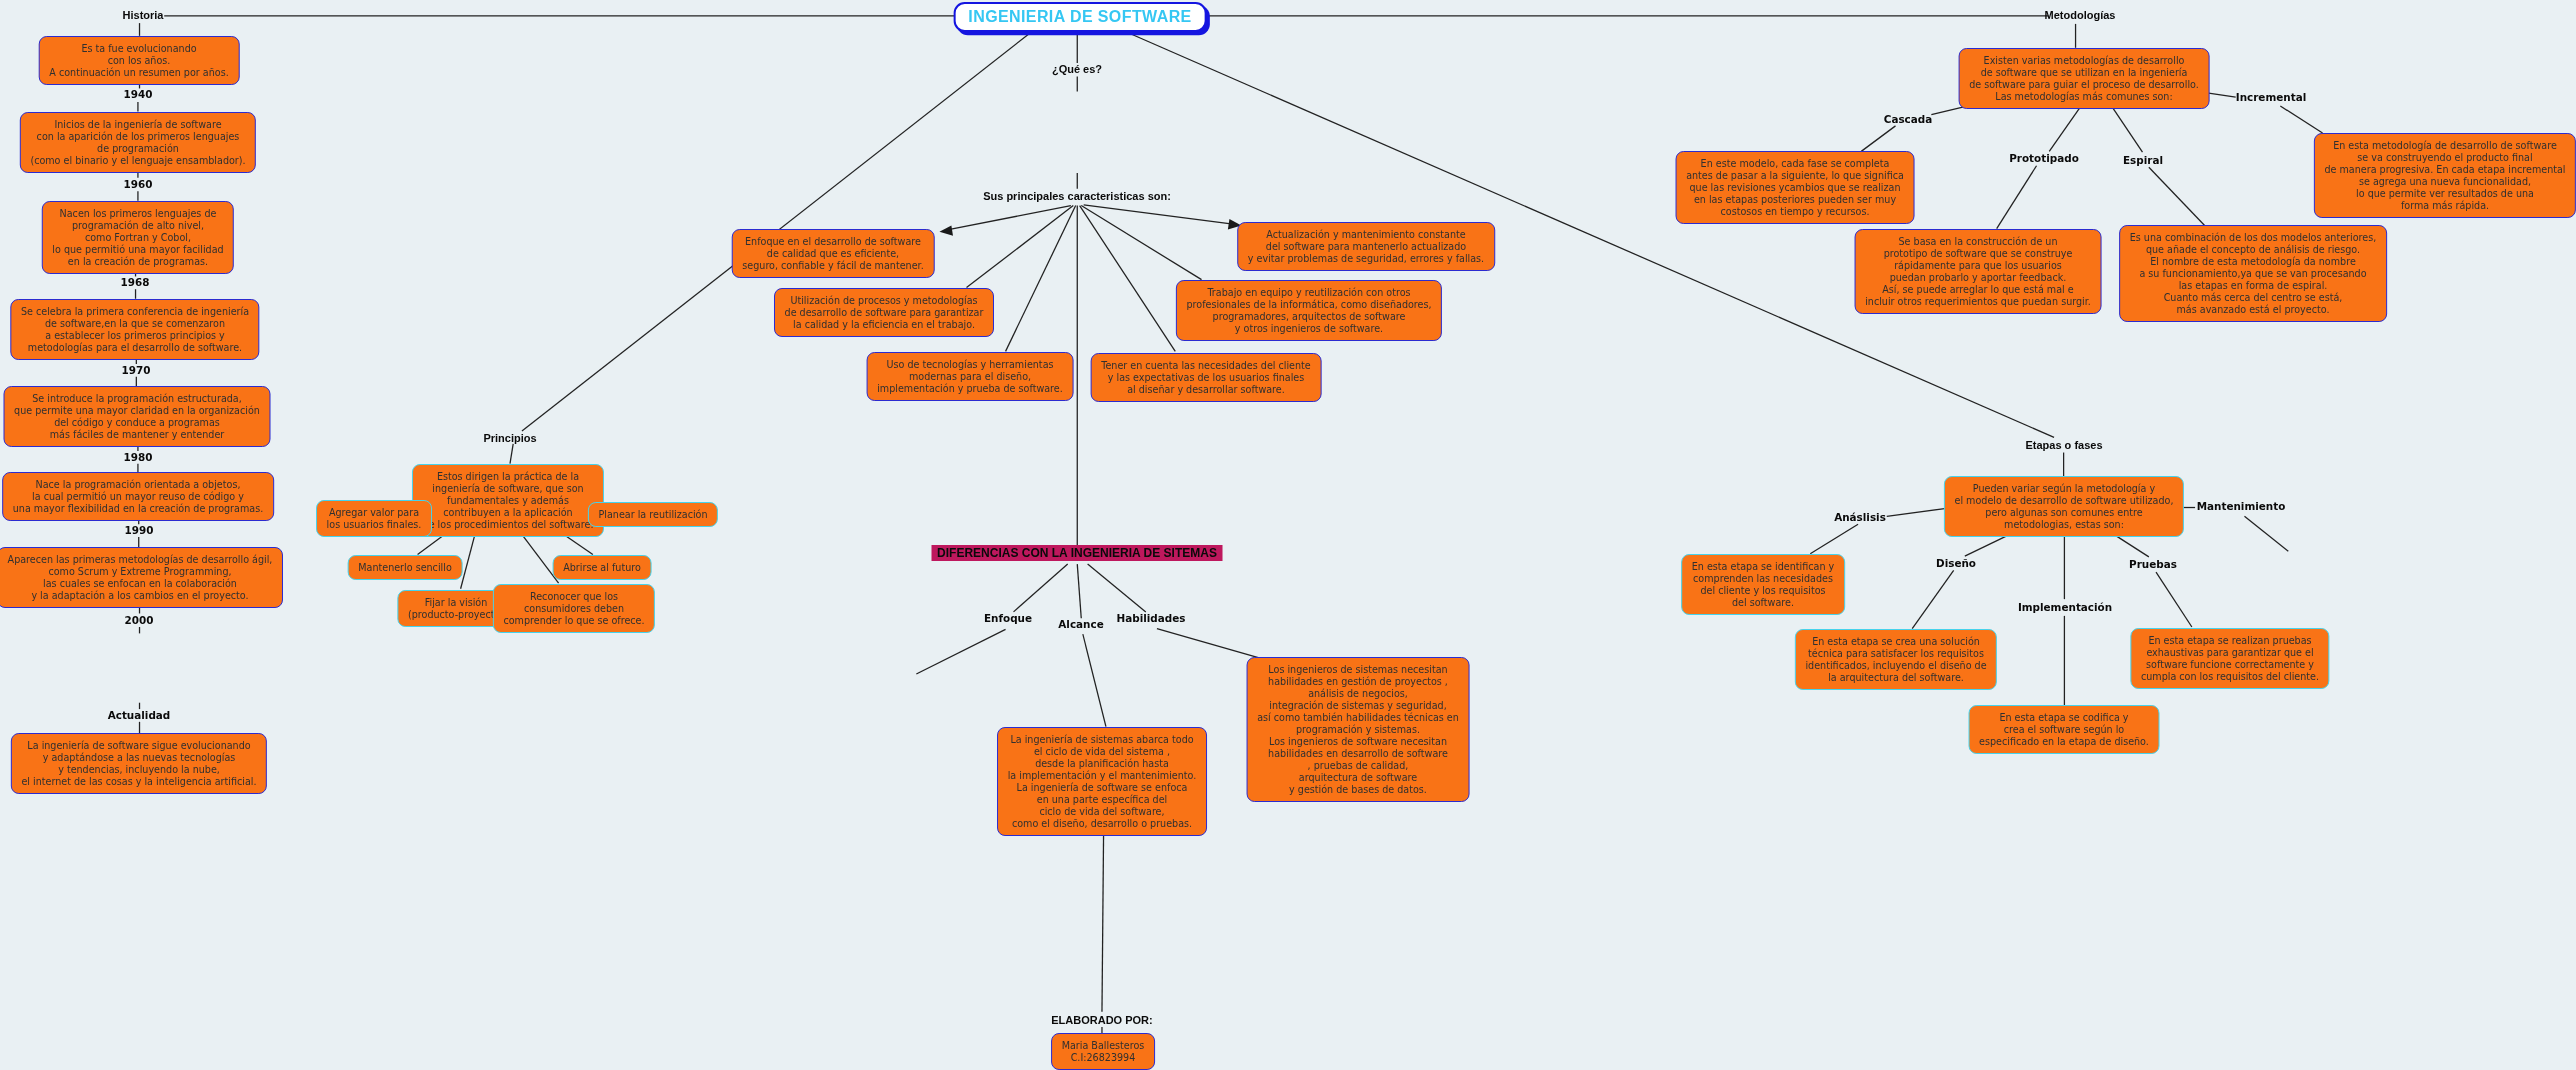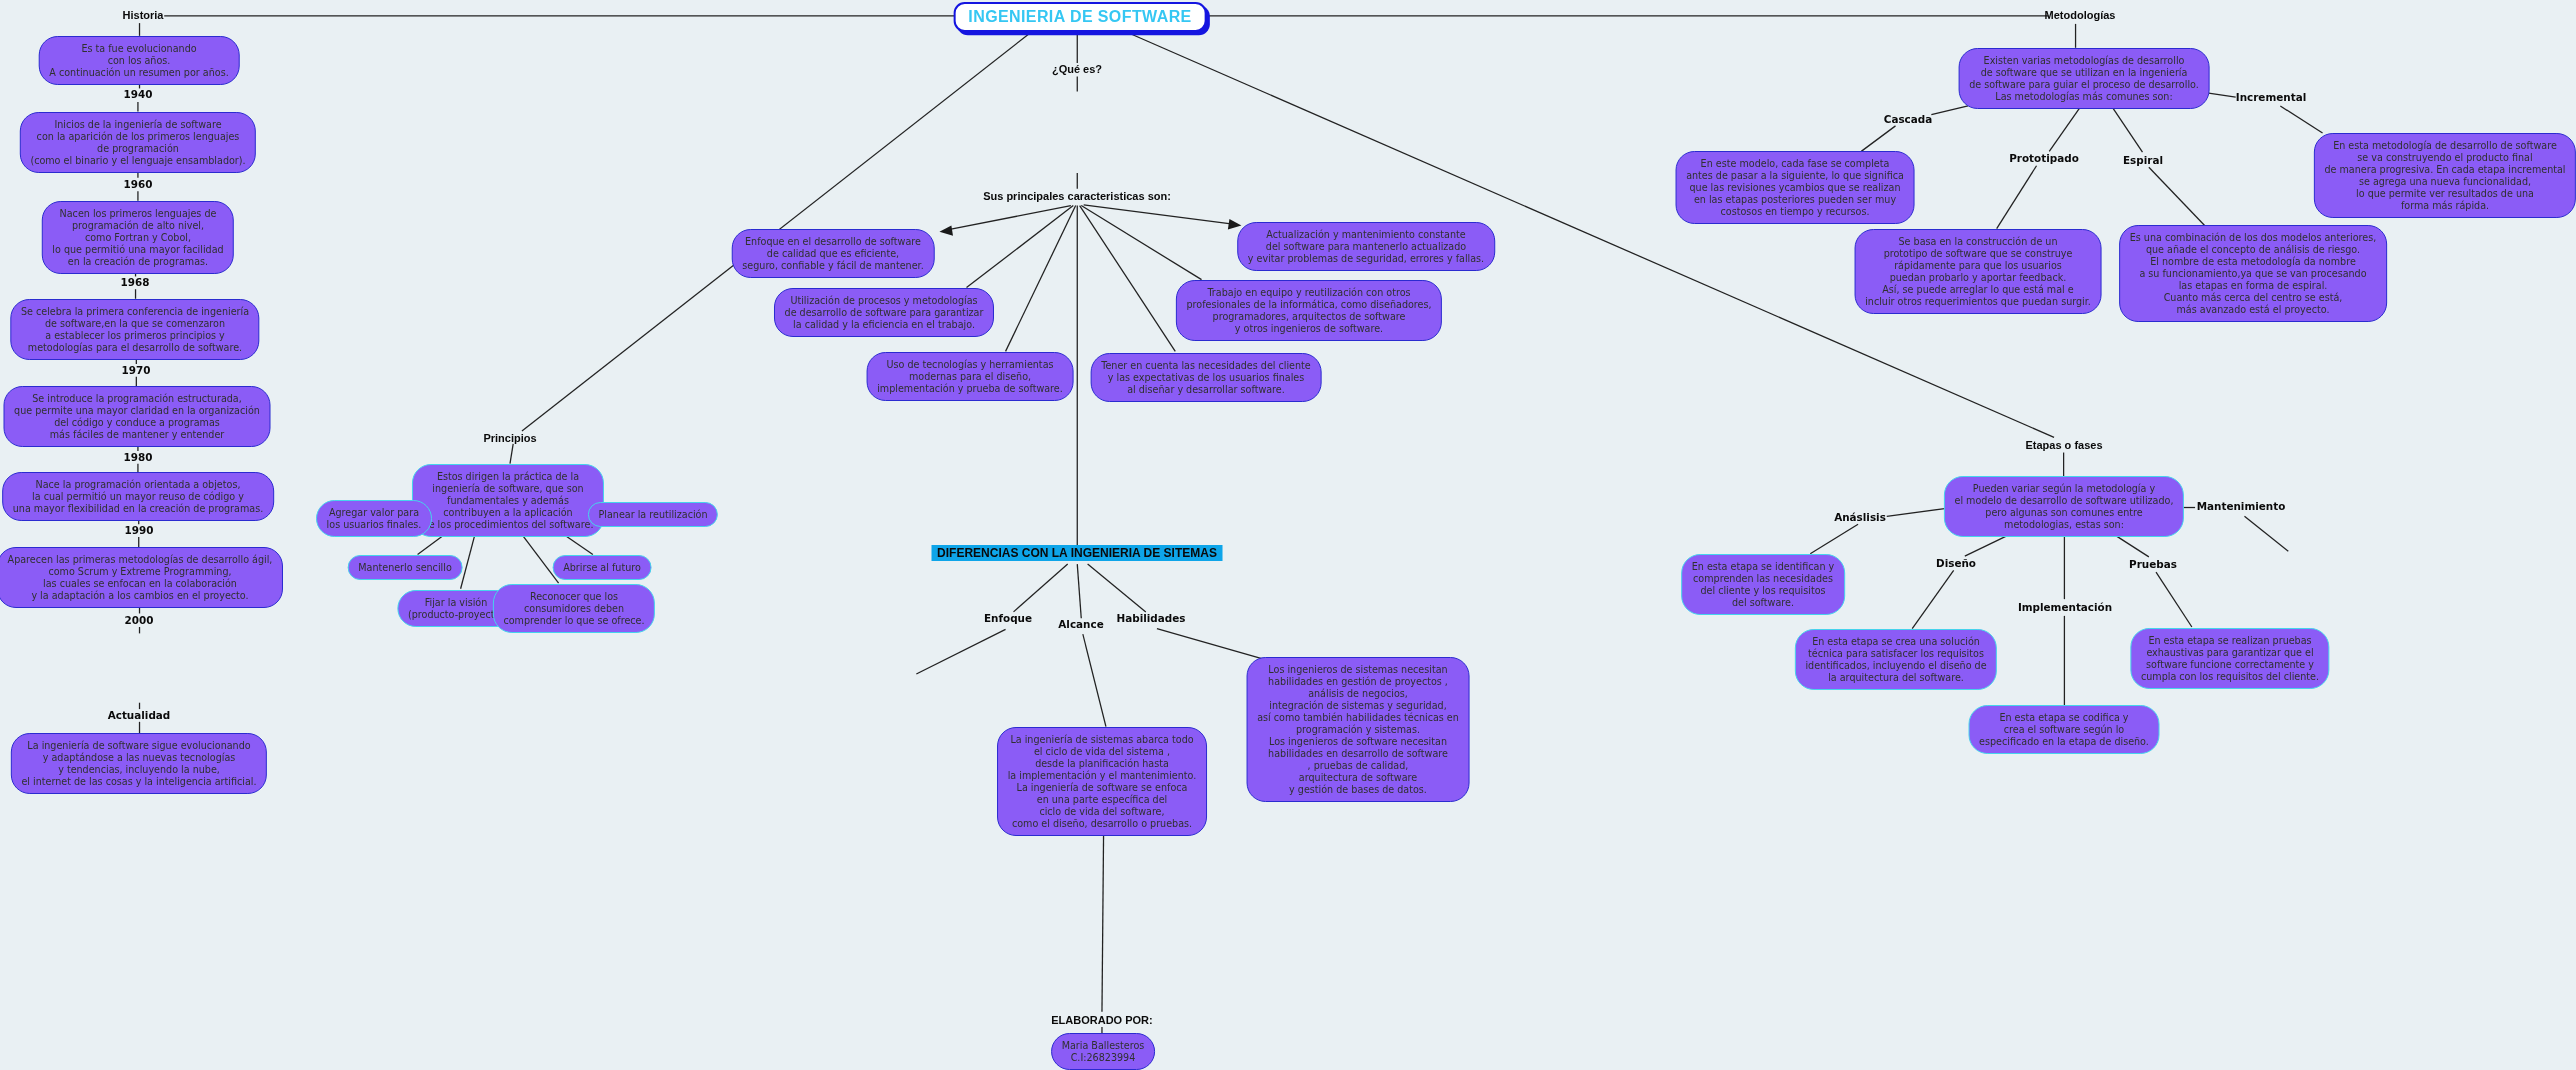--- a/index.html
+++ b/index.html
@@ -5,32 +5,32 @@
   html,body{margin:0;padding:0;}
   body{background:#e9f0f3;font-family:"DejaVu Sans",sans-serif;}
   #canvas{position:relative;width:2576px;height:1070px;background:#e9f0f3;overflow:hidden;}
   #wires{position:absolute;left:0;top:0;z-index:1;}
   .node{
     position:absolute;z-index:2;
     transform:translateX(-50%);
     width:max-content;max-width:335px;
     white-space:pre-line;text-align:center;
     font-size:9.6px;line-height:12px;color:#303030;
-    background:#8b5cf6;border:1.3px solid #2b2bd0;border-radius:19px;
+    background:#f97316;border:1.3px solid #2b2bd0;border-radius:8px;
     padding:5.6px 9.6px;box-sizing:border-box;
   }
   .node.cyan{border-color:#46d3ec;}
   .lbl{
     position:absolute;z-index:3;transform:translateX(-50%);
     width:max-content;white-space:pre;
     font-family:"Liberation Sans",sans-serif;
     font-weight:bold;font-size:11px;color:#0a0a0a;
   }
   .lbl.wide{font-family:"DejaVu Sans",sans-serif;font-size:10.4px;}
-  .lbl.hdr{font-size:12px;background:#0ea5e9;padding:0.8px 5.6px;}
+  .lbl.hdr{font-size:12px;background:#be185d;padding:0.8px 5.6px;}
   #title-node{
     position:absolute;z-index:4;left:1080px;top:2.4px;transform:translateX(-50%);
     width:max-content;background:#ffffff;color:#35c7f3;
     font-family:"Liberation Sans",sans-serif;font-weight:bold;font-size:16px;
     letter-spacing:0.4px;
     border:2.4px solid #1515e0;border-radius:11px;
     padding:4px 12.7px;box-shadow:3.2px 3.2px 0 #1515e0;
   }
 </style>
 </head>

